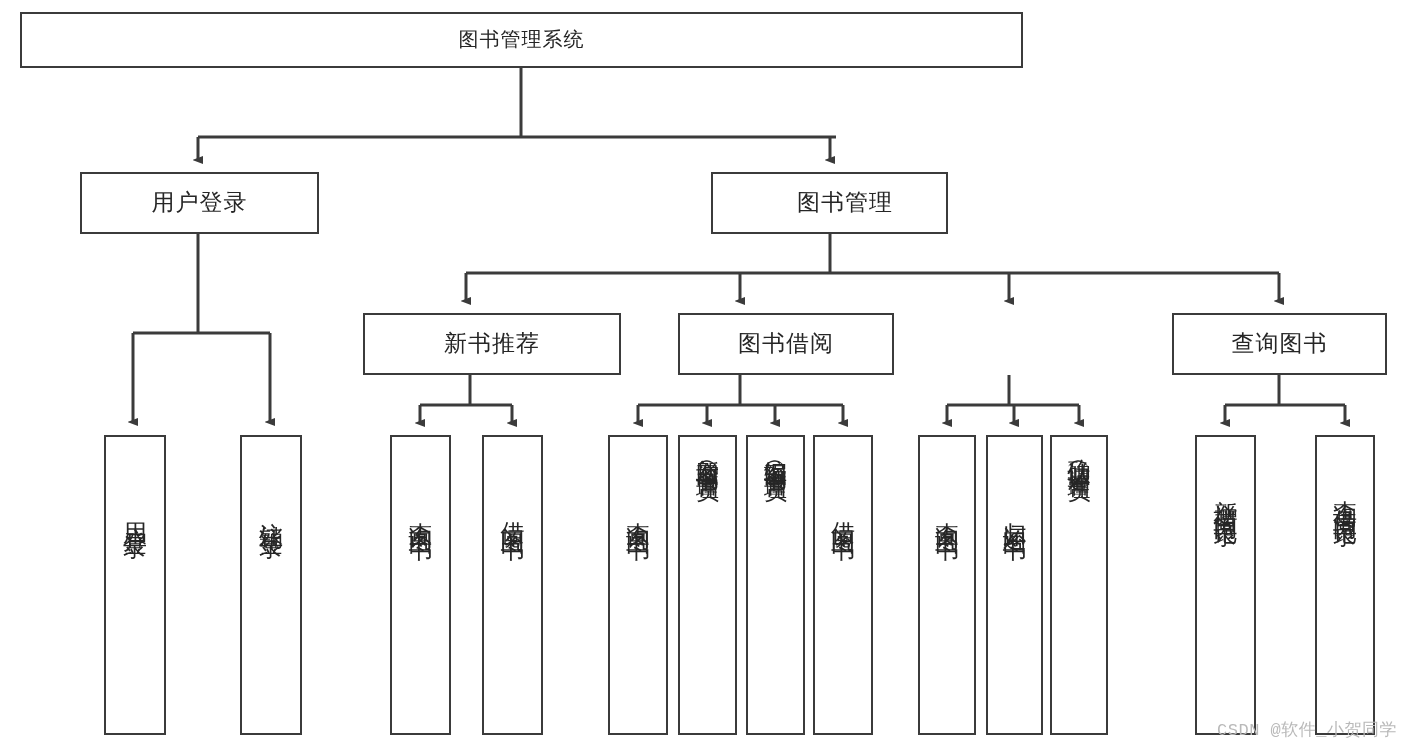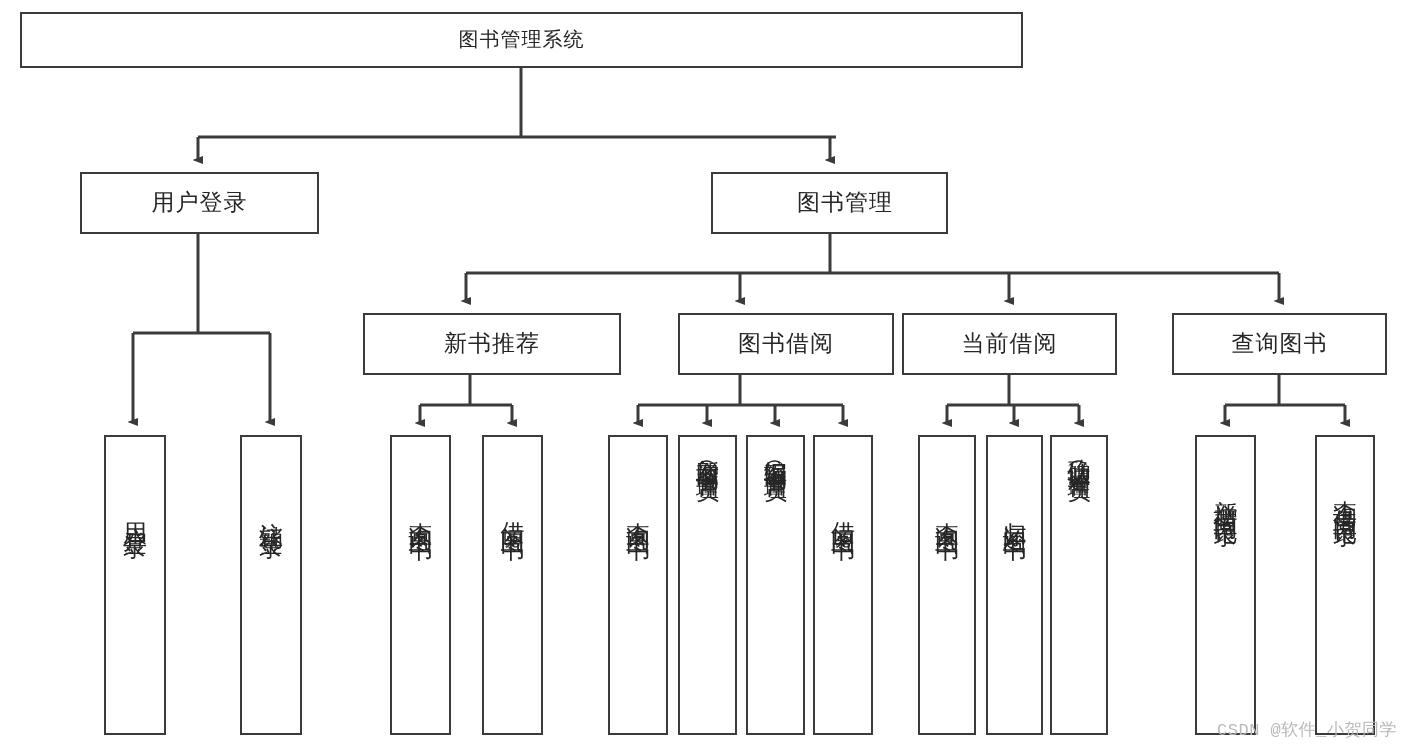--- a/index.html
+++ b/index.html
@@ -152,23 +152,20 @@
   <div class="node horiz" style="left:711px; top:172px; width:237px; height:62px;padding-left:31px;">
     <span class="label">图书管理</span>
   </div>
 
   <div class="node horiz" style="left:363px; top:313px; width:258px; height:62px;">
     <span class="label">新书推荐</span>
   </div>
   <div class="node horiz" style="left:632px; top:313px; width:216px; height:62px;margin-left:46px;">
     <span class="label">图书借阅</span>
   </div>
-  <div class="node horiz" style="left:902px; top:313px; width:215px; height:62px;">
-    <span class="label">当前借阅</span>
-  </div>
   <div class="node horiz" style="left:1172px; top:313px; width:215px; height:62px;">
     <span class="label">查询图书</span>
   </div>
 
   <div class="node vert mid" style="left:104px; top:435px; width:62px; height:300px;">
     <span class="label">用户登录</span>
   </div>
   <div class="node vert mid" style="left:240px; top:435px; width:62px; height:300px;">
     <span class="label">注销登录</span>
   </div>

